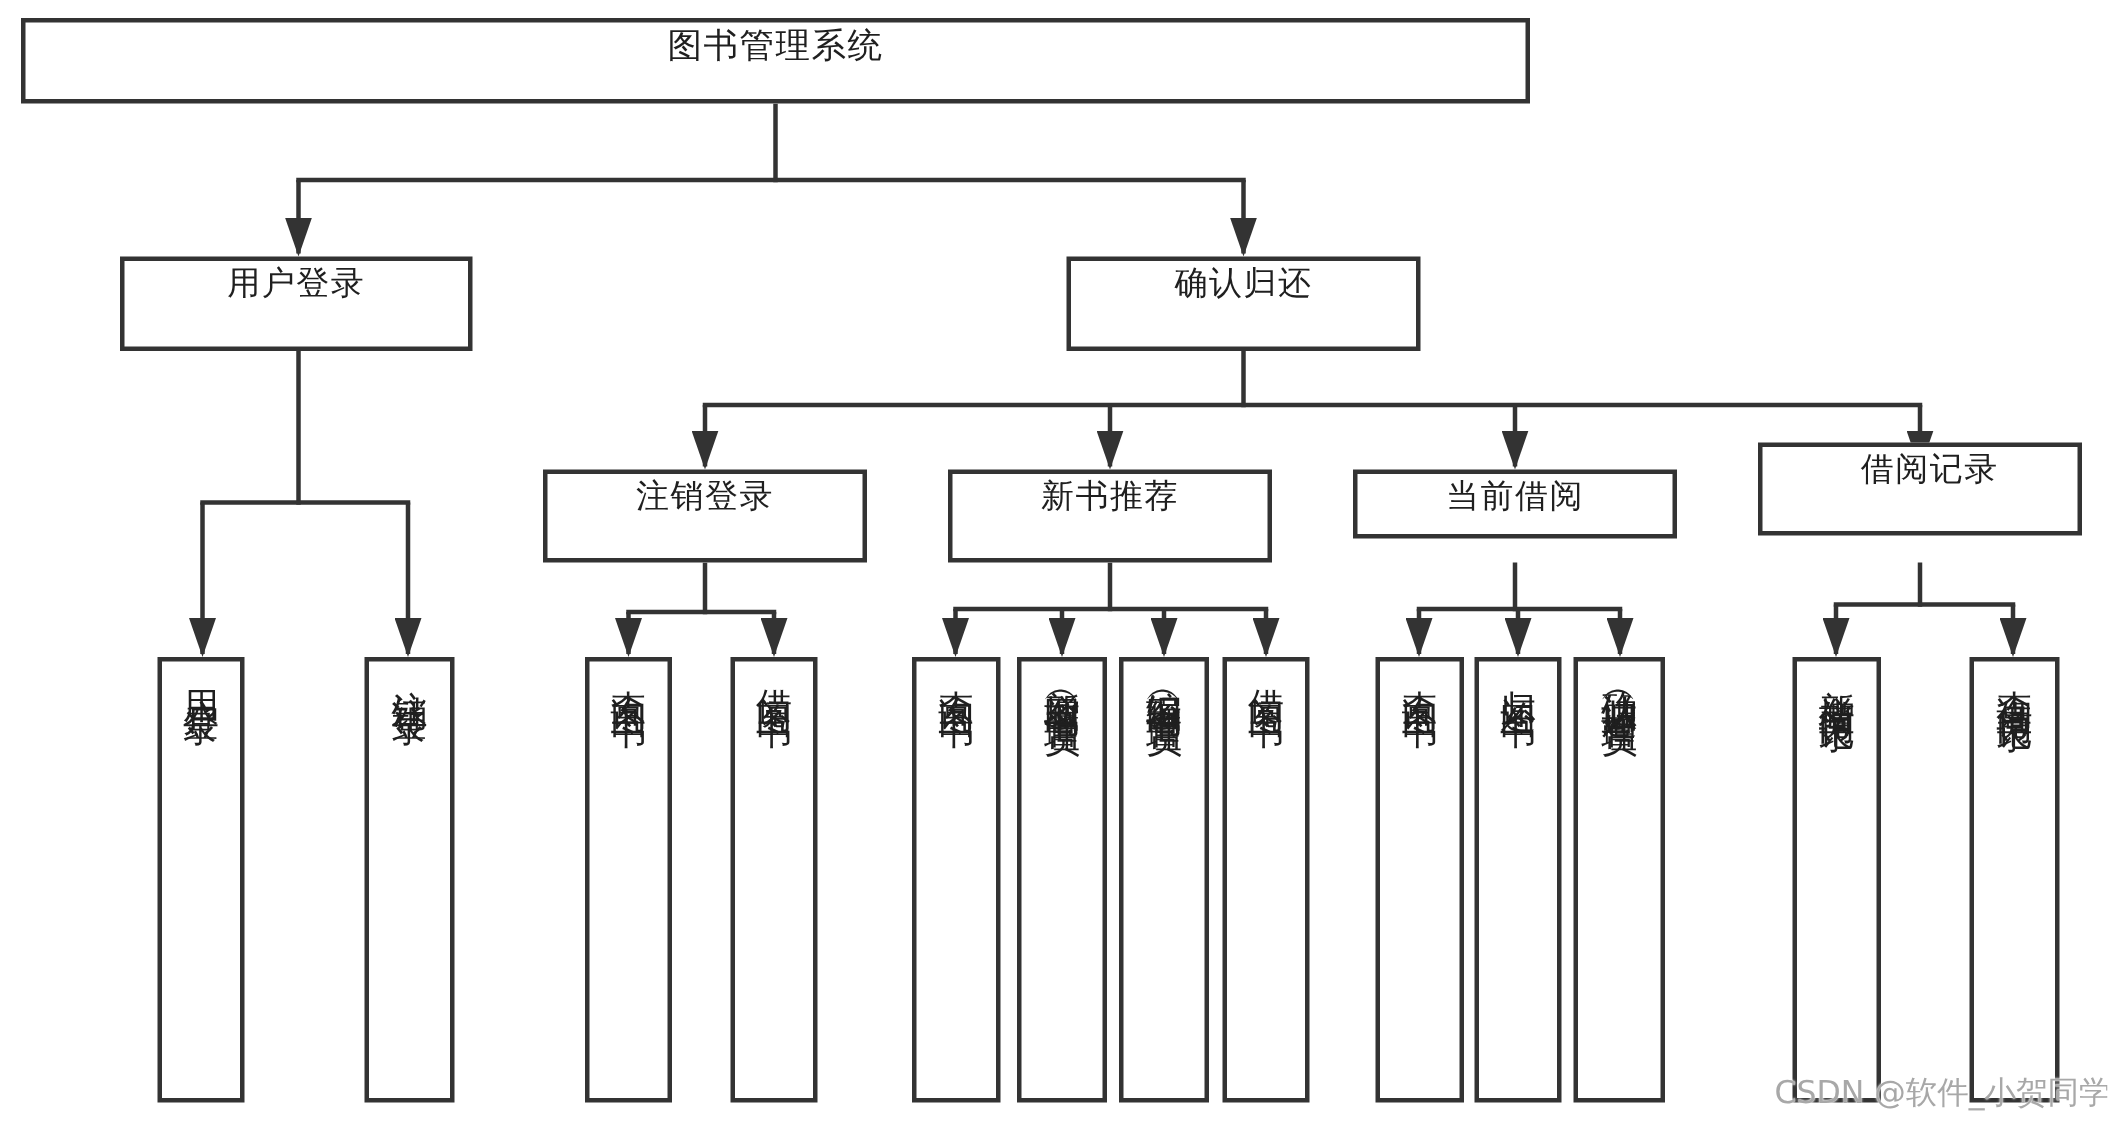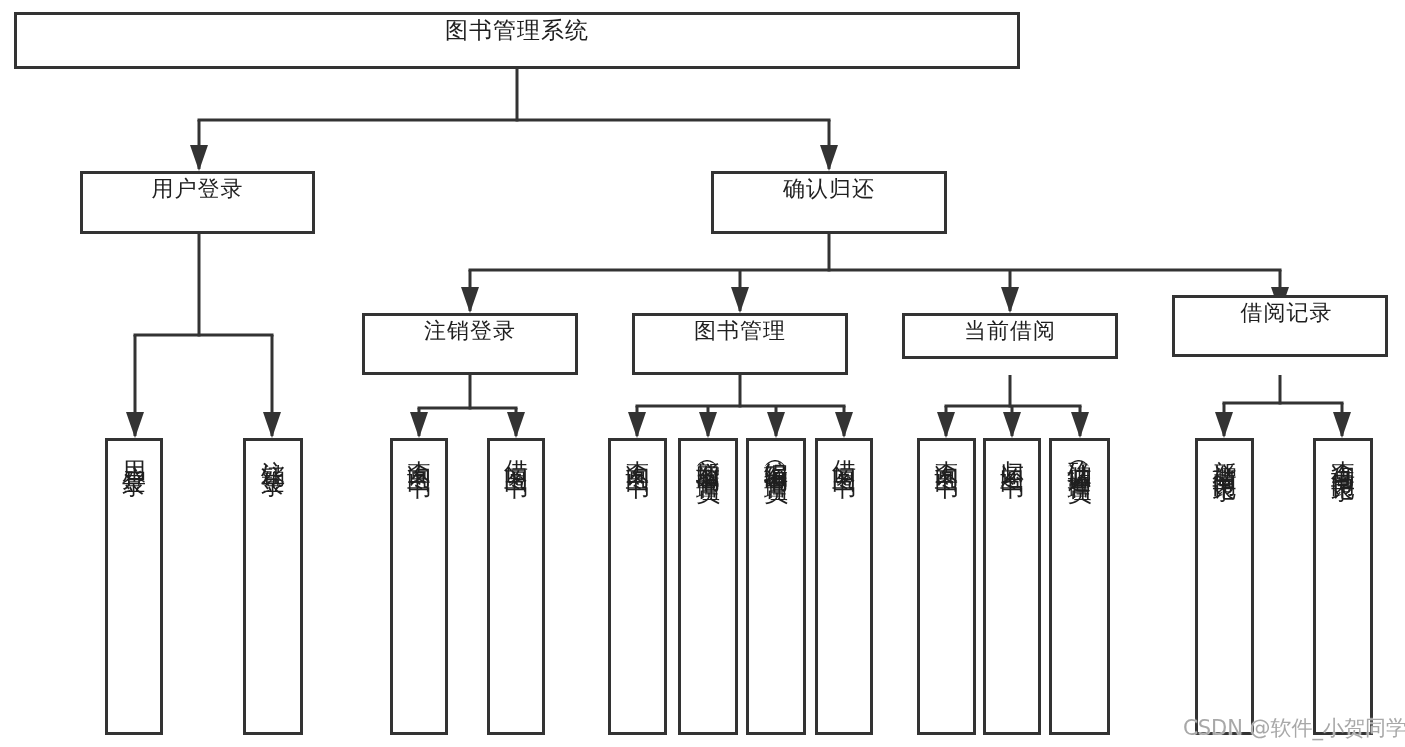--- a/index.html
+++ b/index.html
@@ -138,21 +138,21 @@
     <span class="hlabel">用户登录</span>
   </div>
   <div class="box" style="left:711px; top:171px; width:236px; height:63px;">
     <span class="hlabel">确认归还</span>
   </div>
 
   <div class="box" style="left:362px; top:313px; width:216px; height:62px;">
     <span class="hlabel">注销登录</span>
   </div>
   <div class="box" style="left:632px; top:313px; width:216px; height:62px;">
-    <span class="hlabel">图书管理</span>
+    <span class="hlabel">新书推荐</span>
   </div>
   <div class="box" style="left:902px; top:313px; width:216px; height:46px;">
     <span class="hlabel">当前借阅</span>
   </div>
   <div class="box" style="left:1172px; top:295px; width:216px; height:62px;padding-left:13px;">
     <span class="hlabel">借阅记录</span>
   </div>
 
   <div class="box leaf" style="left:105px;">
     <span class="vlabel">用户登录</span>

